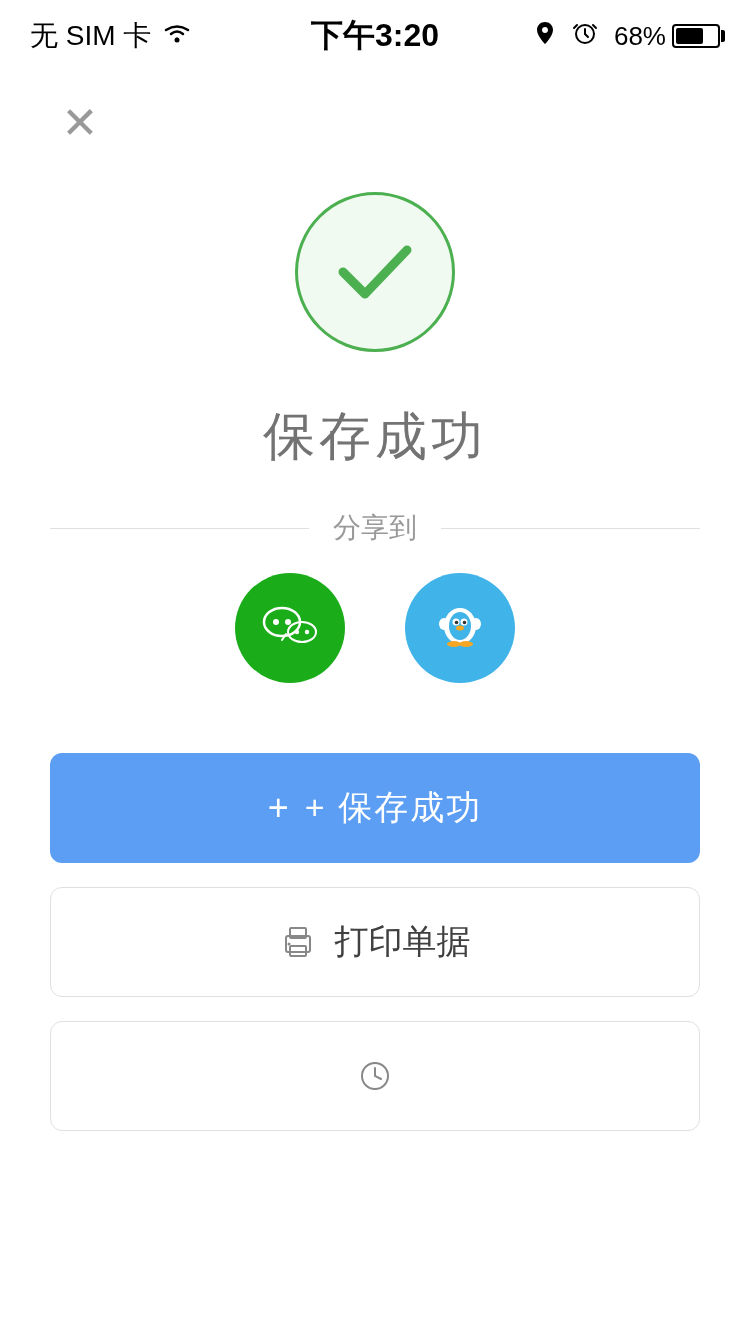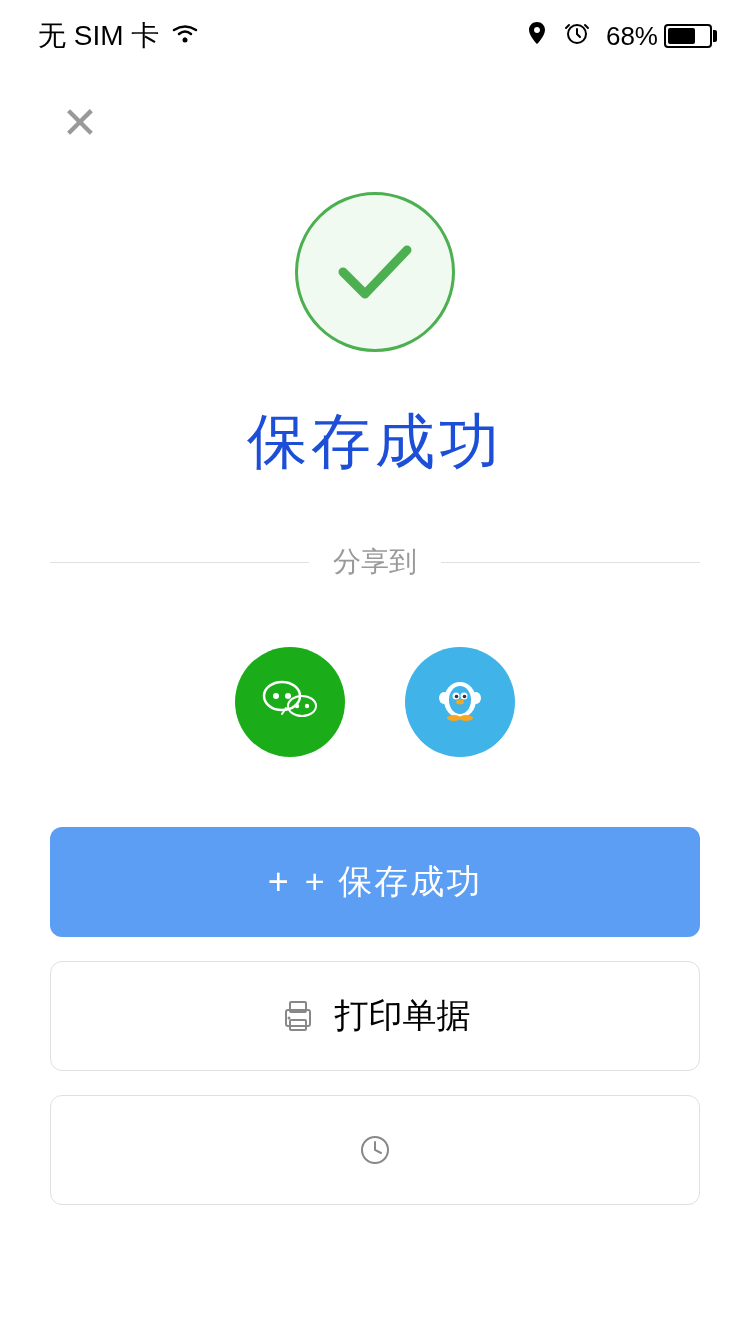--- a/index.html
+++ b/index.html
@@ -17,21 +17,21 @@
       overflow: hidden;
     }
 
     
     .status-bar {
       width: 100%;
       height: 72px;
       display: flex;
       align-items: center;
       justify-content: space-between;
-      padding: 0 38px;
+      padding: 0 30px;
       background: #ffffff;
     }
 
     .status-left {
       display: flex;
       align-items: center;
       gap: 10px;
       font-size: 28px;
       font-weight: 500;
       color: #000;
@@ -131,33 +131,33 @@
       margin-bottom: 50px;
     }
 
     .checkmark {
       width: 80px;
       height: 60px;
     }
 
     
     .success-title {
-      font-size: 60px;
+      font-size: 52px;
       font-weight: 500;
-      color: #1d4ed8;
-      margin-bottom: 60px;
+      color: #737373;
+      margin-bottom: 37px;
       letter-spacing: 4px;
     }
 
     
     .share-divider {
       width: 100%;
       display: flex;
       align-items: center;
-      margin-bottom: 66px;
+      margin-bottom: 26px;
     }
 
     .divider-line {
       flex: 1;
       height: 1px;
       background: #e0e0e0;
     }
 
     .divider-text {
       font-size: 28px;
@@ -211,40 +211,41 @@
       border: none;
     }
 
     .action-btn-primary {
       background: #5B9EF4;
       color: #fff;
     }
 
     .action-btn-secondary {
       background: #fff;
-      color: #000000;
+      color: #404040;
       border: 1px solid #e0e0e0;
       gap: 19px;
     }
   </style>
 </head>
 <body>
 
 <div class="status-bar">
   <div class="status-left">
     <span>无 SIM 卡</span>
     <span>
       <svg width="32" height="24" viewBox="0 0 32 24">
         <path d="M16 18 Q16 18 16 18" stroke="#000" stroke-width="3" fill="none" stroke-linecap="round"></path>
         <path d="M10 13 Q16 8 22 13" stroke="#000" stroke-width="2.5" fill="none" stroke-linecap="round"></path>
         <path d="M5 9 Q16 2 27 9" stroke="#000" stroke-width="2.5" fill="none" stroke-linecap="round"></path>
         <circle cx="16" cy="19" r="2.5" fill="#000"></circle>
       </svg>
     </span>
   </div>
+  <div class="status-center">下午3:20</div>
   <div class="status-right">
     <span>
       <svg width="22" height="26" viewBox="0 0 22 26" fill="#000">
         <path d="M11 2 C6.5 2 3 5.5 3 10 C3 16 11 24 11 24 C11 24 19 16 19 10 C19 5.5 15.5 2 11 2 Z M11 13 C9.3 13 8 11.7 8 10 C8 8.3 9.3 7 11 7 C12.7 7 14 8.3 14 10 C14 11.7 12.7 13 11 13 Z"></path>
       </svg>
     </span>
     <span>
       <svg width="26" height="26" viewBox="0 0 26 26" fill="#000">
         <circle cx="13" cy="14" r="9" stroke="#000" stroke-width="2" fill="none"></circle>
         <path d="M13 9 L13 14 L16 17" stroke="#000" stroke-width="2" stroke-linecap="round" fill="none"></path>

